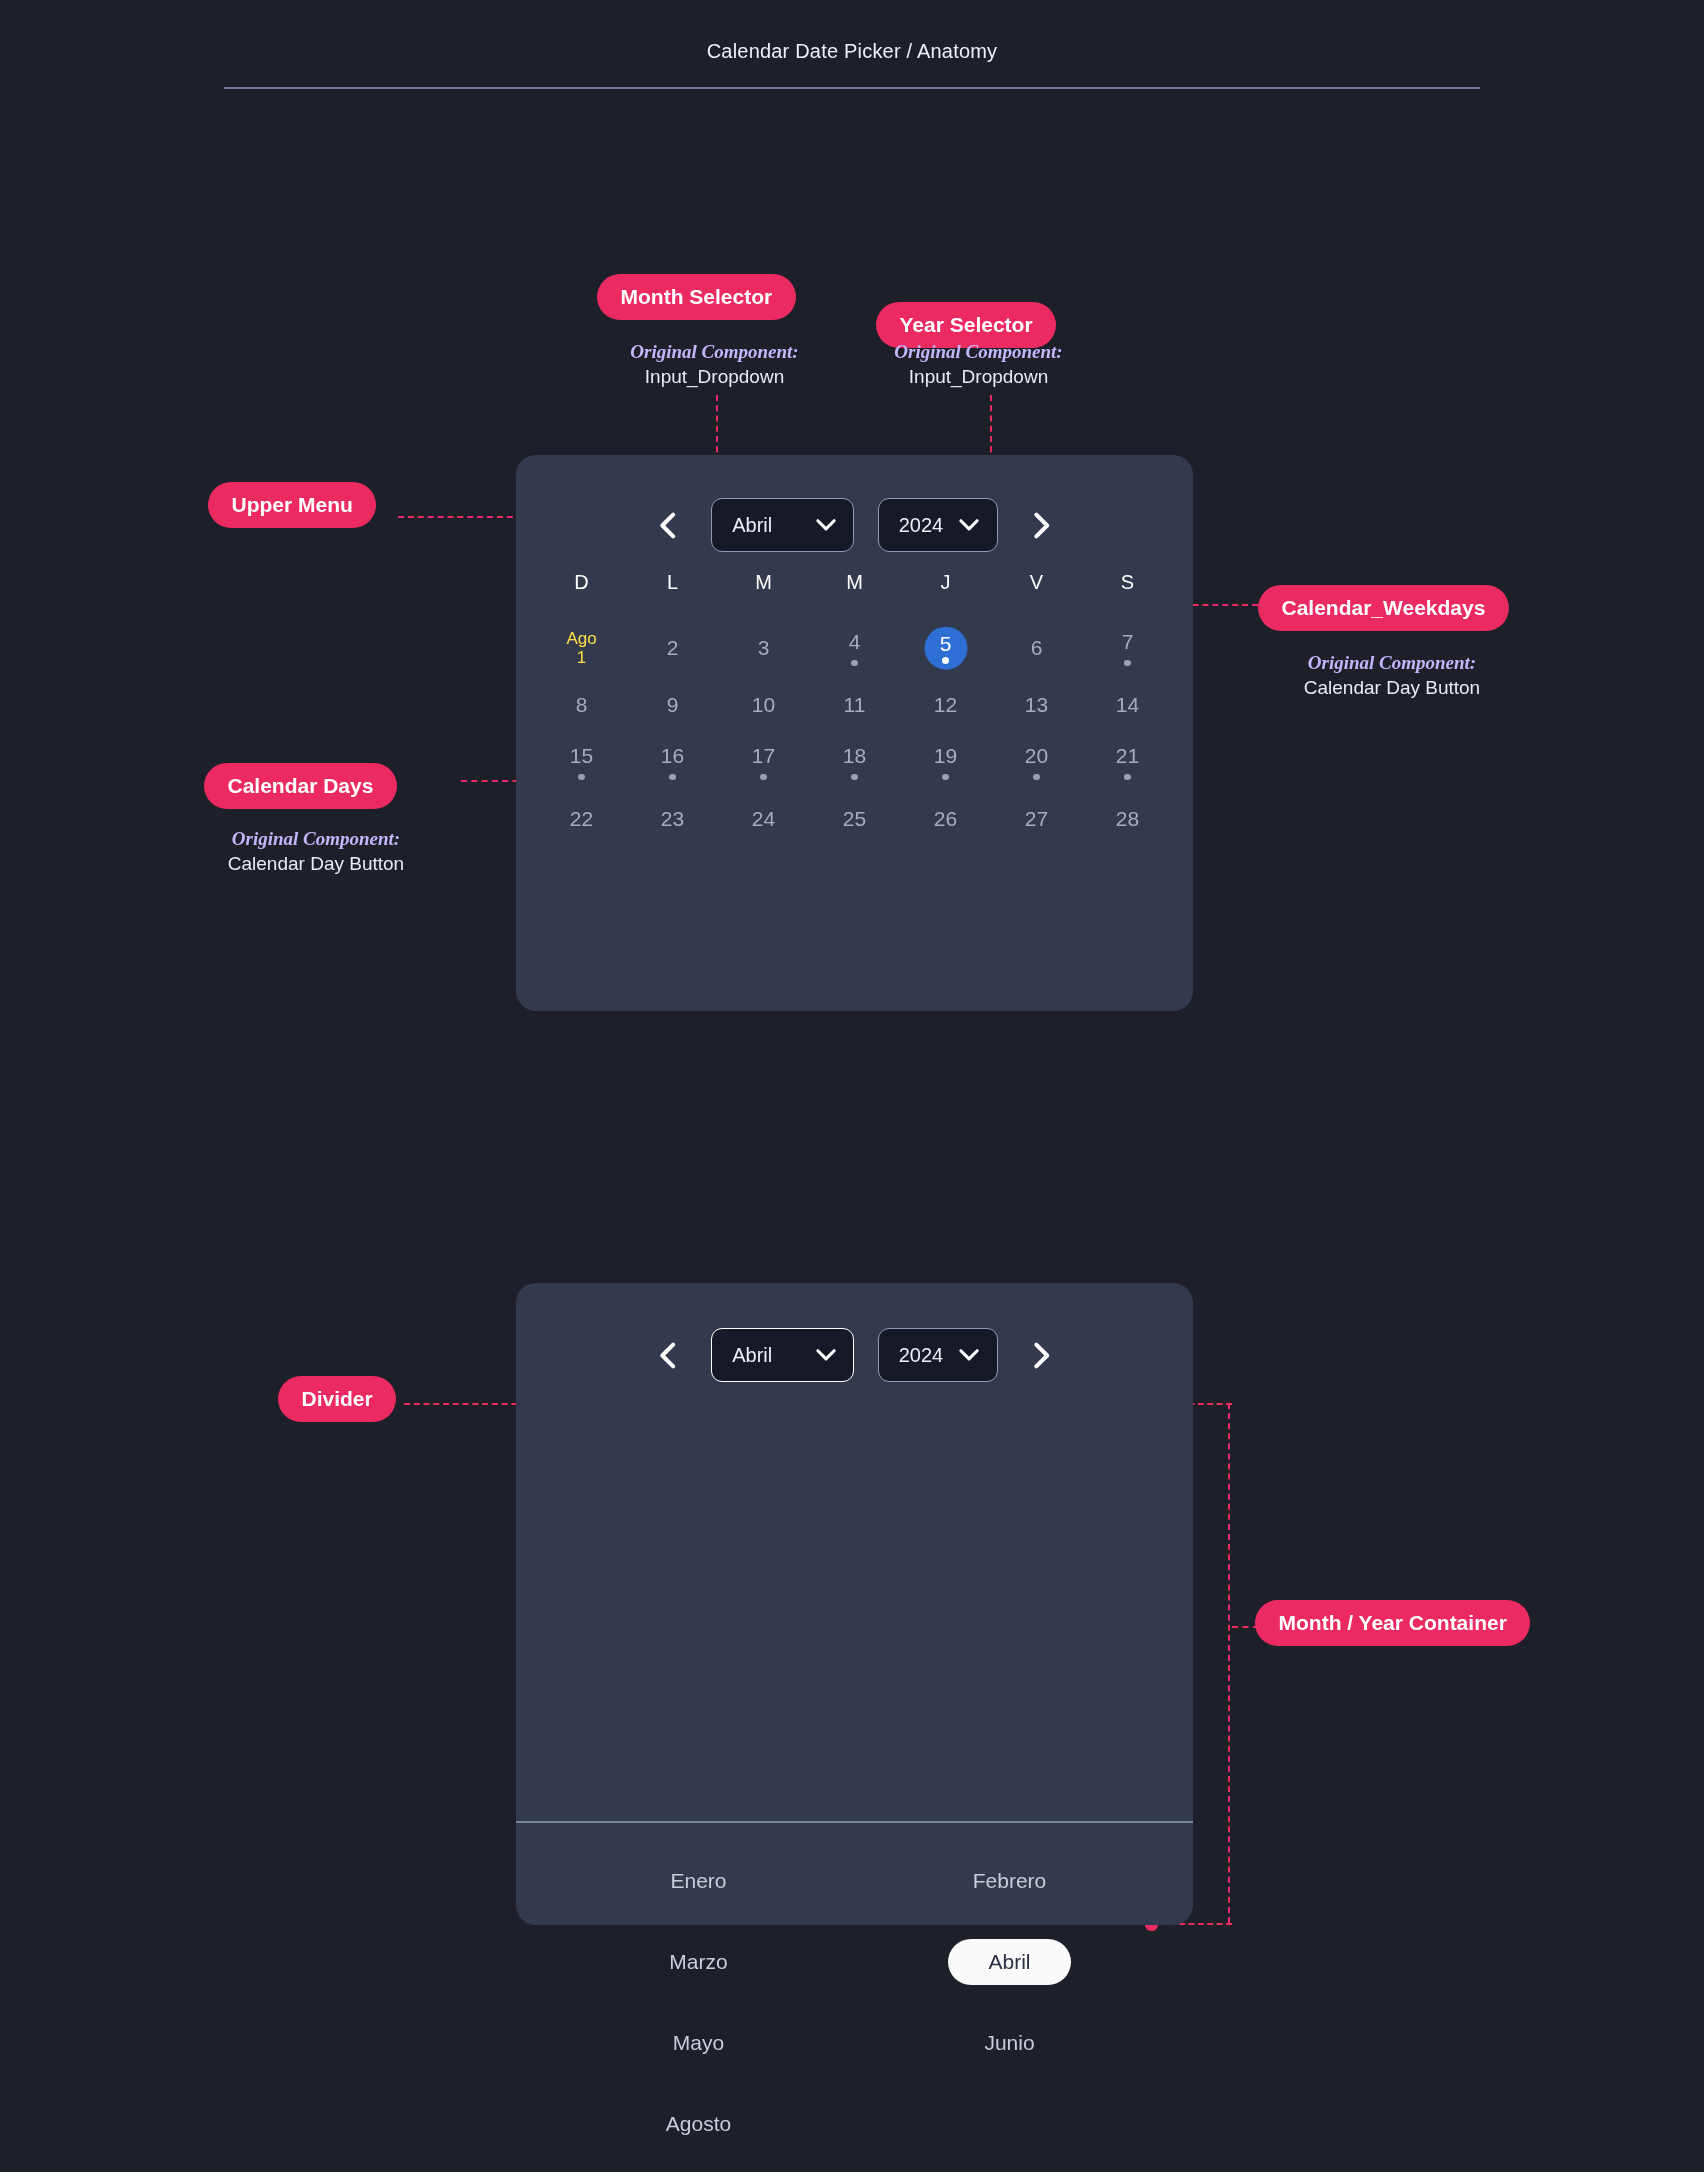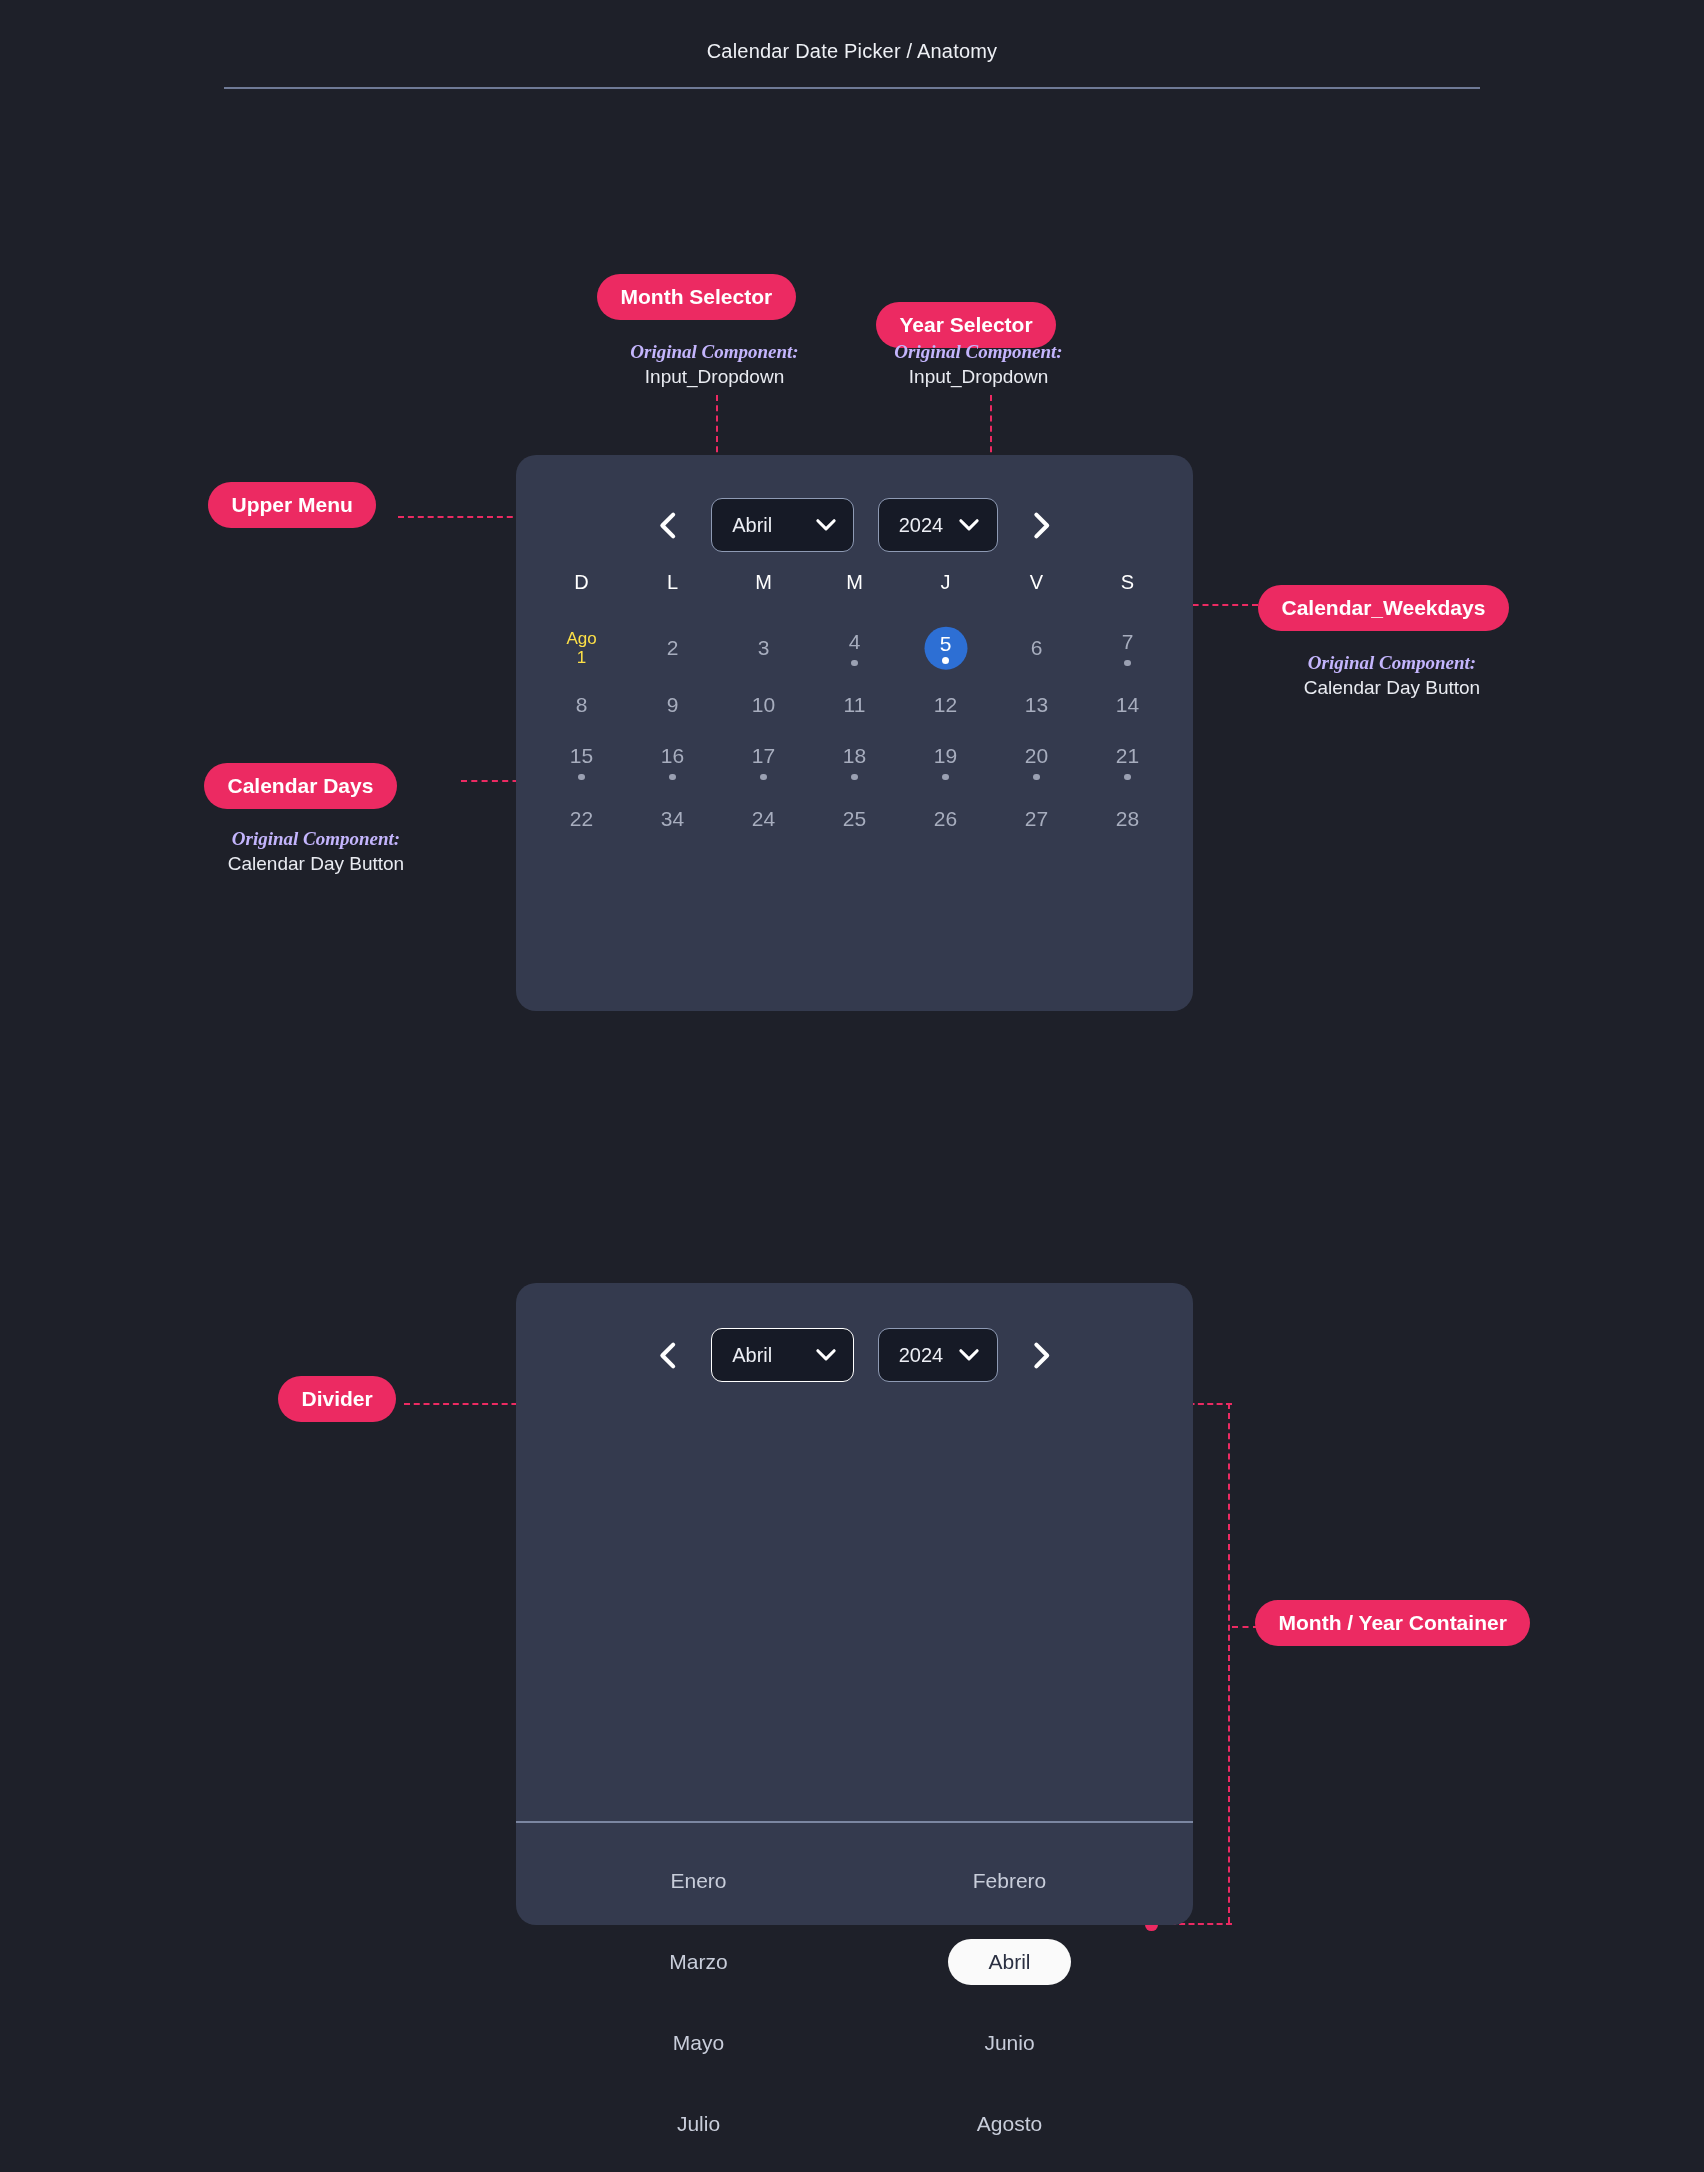--- a/index.html
+++ b/index.html
@@ -409,21 +409,21 @@
         <div class="day-dot"></div>
       </div>
       <div class="day-cell">
         <div class="day-num">21</div>
         <div class="day-dot"></div>
       </div>
       <div class="day-cell">
         <div class="day-num">22</div>
       </div>
       <div class="day-cell">
-        <div class="day-num">34</div>
+        <div class="day-num">23</div>
       </div>
       <div class="day-cell">
         <div class="day-num">24</div>
       </div>
       <div class="day-cell">
         <div class="day-num">25</div>
       </div>
       <div class="day-cell">
         <div class="day-num">26</div>
       </div>
@@ -484,22 +484,19 @@
       <div class="month-item selected">
         <span>Abril</span>
       </div>
       <div class="month-item">
         <span>Mayo</span>
       </div>
       <div class="month-item">
         <span>Junio</span>
       </div>
       <div class="month-item">
-        <span>Julio</span>
-      </div>
-      <div class="month-item">
         <span>Agosto</span>
       </div>
       <div class="month-item"></div>
       <div class="month-item"></div>
     </div>
 </div>
 
 
 </body></html>

